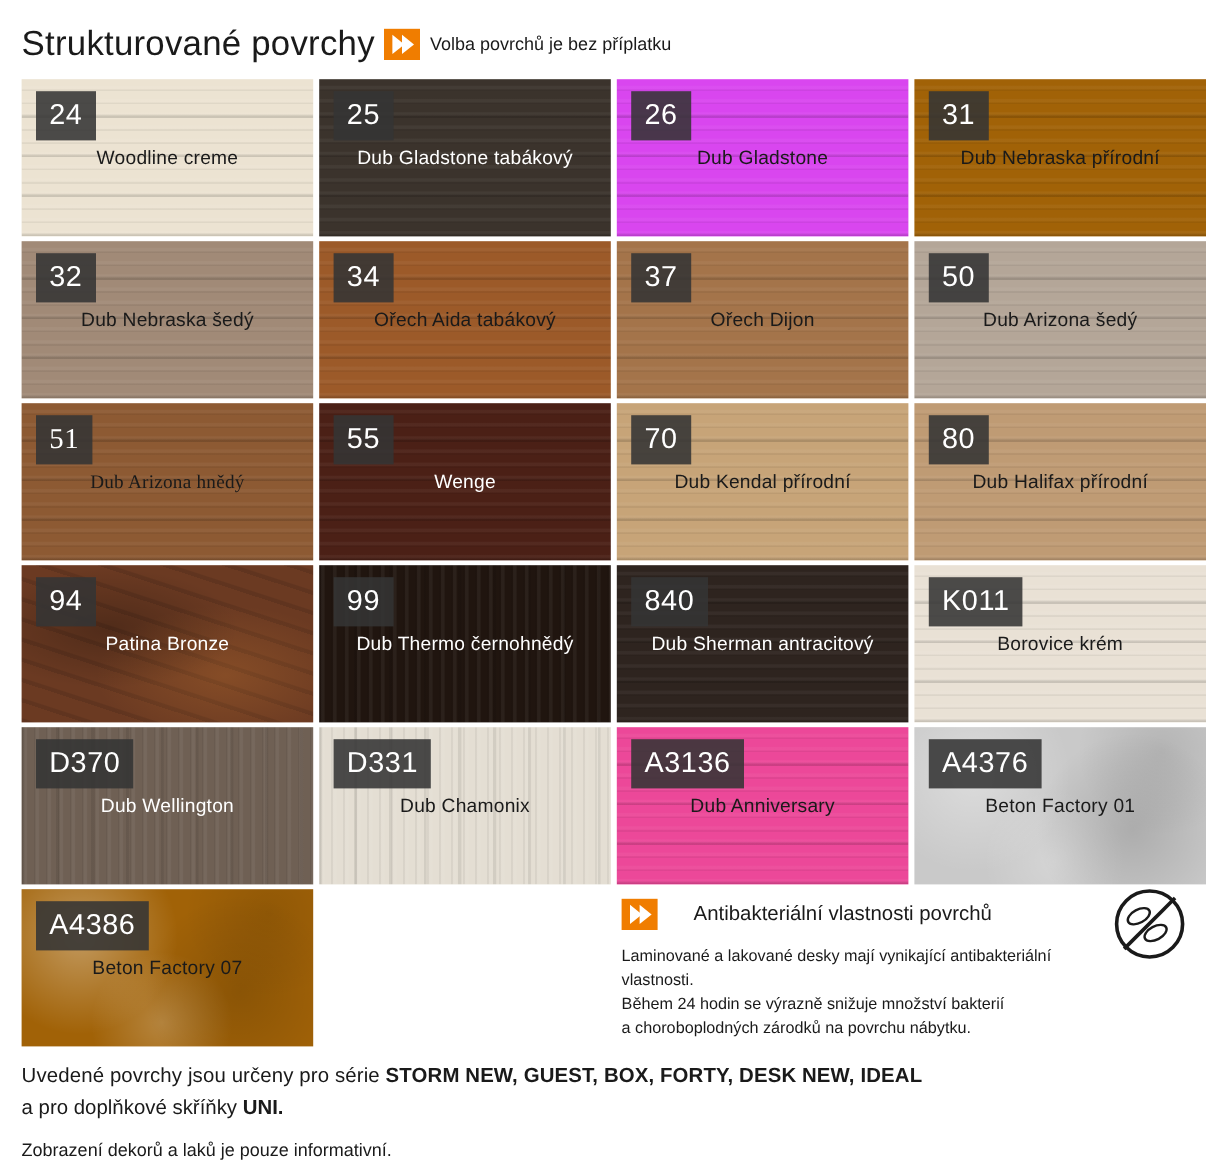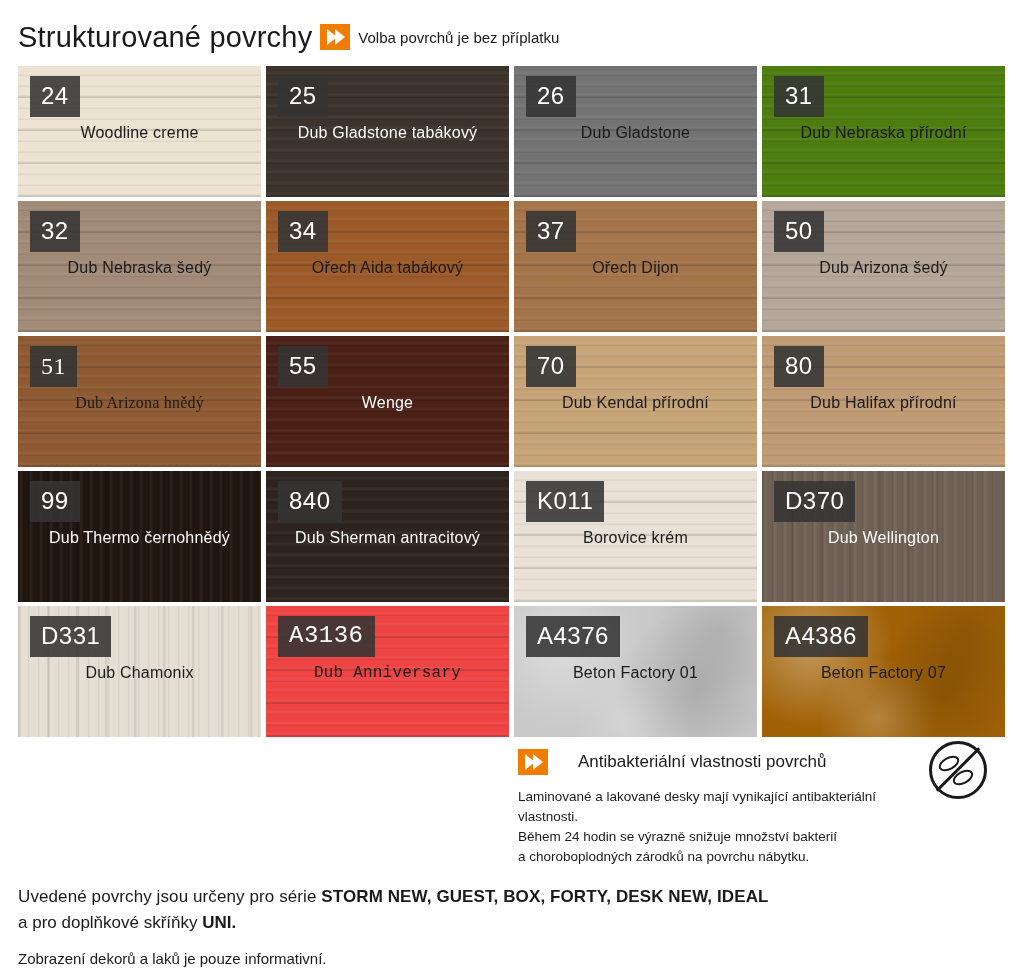--- a/index.html
+++ b/index.html
@@ -229,26 +229,26 @@
       <div class="swatch light" style="background-color: rgb(236, 227, 210);">
         <div class="grain h"></div>
         <div class="code">24</div>
         <div class="name">Woodline creme</div>
       </div>
       <div class="swatch dark" style="background-color: rgb(59, 51, 44);">
         <div class="grain h"></div>
         <div class="code">25</div>
         <div class="name">Dub Gladstone tabákový</div>
       </div>
-      <div class="swatch light" style="background-color: #737373;">
+      <div class="swatch light" style="background-color: #d946ef;">
         <div class="grain h"></div>
         <div class="code">26</div>
         <div class="name">Dub Gladstone</div>
       </div>
-      <div class="swatch light" style="background-color: #4d7c0f;">
+      <div class="swatch light" style="background-color: #a16207;">
         <div class="grain h"></div>
         <div class="code">31</div>
         <div class="name">Dub Nebraska přírodní</div>
       </div>
       <div class="swatch light" style="background-color: rgb(161, 138, 119);">
         <div class="grain h"></div>
         <div class="code">32</div>
         <div class="name">Dub Nebraska šedý</div>
       </div>
       <div class="swatch light" style="background-color: rgb(156, 90, 41);">
@@ -278,20 +278,25 @@
       </div>
       <div class="swatch light" style="background-color: rgb(199, 164, 120);">
         <div class="grain h"></div>
         <div class="code">70</div>
         <div class="name">Dub Kendal přírodní</div>
       </div>
       <div class="swatch light" style="background-color: rgb(191, 155, 116);">
         <div class="grain h"></div>
         <div class="code">80</div>
         <div class="name">Dub Halifax přírodní</div>
+      </div>
+      <div class="swatch dark" style="background-color: rgb(107, 58, 34);">
+        <div class="grain mottle"></div>
+        <div class="code">94</div>
+        <div class="name">Patina Bronze</div>
       </div>
       <div class="swatch dark" style="background-color: rgb(32, 21, 15);">
         <div class="grain v"></div>
         <div class="code">99</div>
         <div class="name">Dub Thermo černohnědý</div>
       </div>
       <div class="swatch dark" style="background-color: rgb(46, 36, 31);">
         <div class="grain h"></div>
         <div class="code">840</div>
         <div class="name">Dub Sherman antracitový</div>
@@ -304,21 +309,21 @@
       <div class="swatch dark" style="background-color: rgb(111, 96, 84);">
         <div class="grain v"></div>
         <div class="code">D370</div>
         <div class="name">Dub Wellington</div>
       </div>
       <div class="swatch light" style="background-color: rgb(228, 222, 211);">
         <div class="grain v"></div>
         <div class="code">D331</div>
         <div class="name">Dub Chamonix</div>
       </div>
-      <div class="swatch light" style="background-color: #ef4444; font-family: Liberation Mono, monospace;">
+      <div class="swatch light" style="background-color: #ec4899;">
         <div class="grain h"></div>
         <div class="code">A3136</div>
         <div class="name">Dub Anniversary</div>
       </div>
       <div class="swatch light" style="background-color: rgb(201, 201, 201);">
         <div class="grain stone"></div>
         <div class="code">A4376</div>
         <div class="name">Beton Factory 01</div>
       </div>
       <div class="swatch light" style="background-color: #a16207; padding-left: 36px;">

